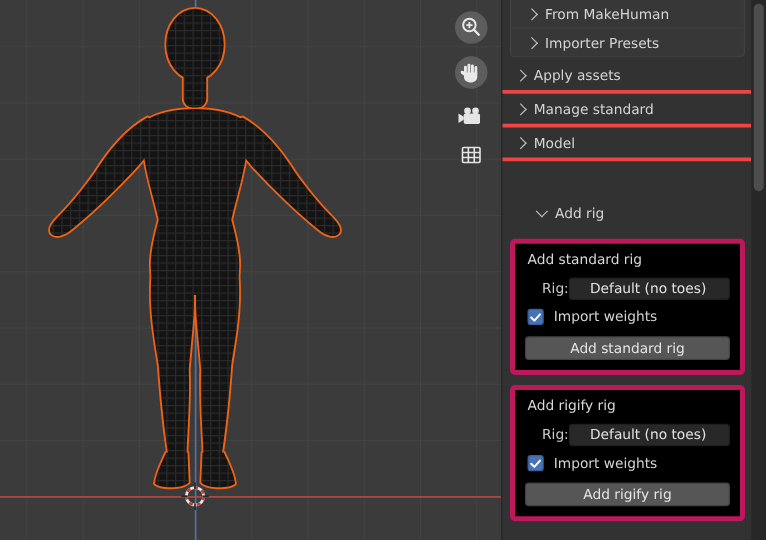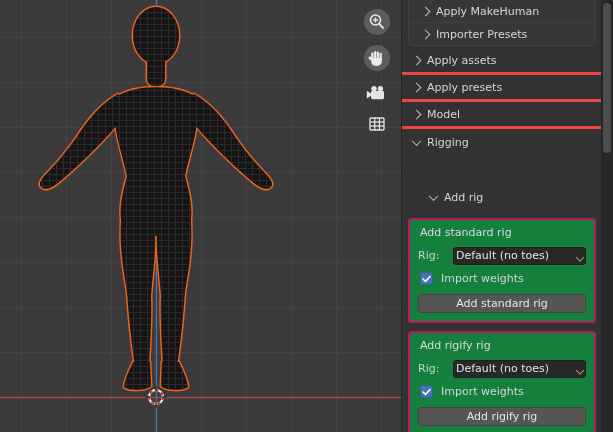--- a/index.html
+++ b/index.html
@@ -38,30 +38,30 @@
   .subrow:first-child{border-bottom:1px solid #404040;}
   .toprow{height:27px;padding-left:11px;border-bottom:3px solid #ef4444;box-sizing:border-box;}
   .toprow.noborder{border-bottom:none;}
   .addrig{height:26px;padding-left:28px;margin-top:28px;}
   .lbl{margin-left:7px;color:#d6d6d6;}
   .chev{display:inline-block;width:6px;height:6px;border-top:1.6px solid #bdbdbd;border-right:1.6px solid #bdbdbd;flex:0 0 auto;}
   .chev.right{transform:rotate(45deg);}
   .chev.down{transform:rotate(135deg) translate(-1px,1px);}
   
   .box{
-    margin:8px 5px 0 6px;background:#15803d;border:2px solid #be185d;border-radius:4px;
+    margin:8px 5px 0 6px;background:#000000;border:4px solid #be185d;border-radius:4px;
     padding:4px 8px 8px 8px;box-sizing:border-box;
   }
   .box.second{margin-top:8px;}
   .box-title{color:#dadada;padding:2px 0 7px 2px;}
   .prop-row{display:flex;align-items:center;height:19px;margin-bottom:7px;}
-  .plabel{width:35px;color:#cecece;flex:0 0 auto;}
+  .plabel{width:35px;color:#cecece;flex:0 0 auto;text-align:right;}
   .dropdown{
     flex:1;height:18px;background:#282828;border:1px solid #1e1e1e;border-radius:3px;
-    color:#e3e3e3;display:flex;align-items:center;padding:0 2px;box-sizing:border-box;cursor:pointer;
+    color:#e3e3e3;display:flex;align-items:center;padding:0 16px;box-sizing:border-box;cursor:pointer;
     white-space:nowrap;overflow:hidden;gap:25px;
   }
   .dd-chev{margin-left:auto;width:5px;height:5px;border-top:1.5px solid #9a9a9a;border-right:1.5px solid #9a9a9a;transform:rotate(135deg) translate(1px,-1px);flex:0 0 auto;}
   .check-row{display:flex;align-items:center;margin:1px 0 9px 2px;cursor:pointer;text-align:center;}
   .checkbox{
     width:13px;height:13px;background:#4772b3;border:1px solid #3a5f99;border-radius:2.5px;
     display:flex;align-items:center;justify-content:center;box-sizing:border-box;flex:0 0 auto;
   }
   .clabel{margin-left:8px;color:#d4d4d4;}
   .btn{
@@ -189,43 +189,39 @@
       </svg>
     </button>
   </div>
 </div>
 
 <div class="panel">
 
   <div class="subbox">
     <div class="row subrow">
       <span class="chev right"></span>
-      <span class="lbl">Apply MakeHuman</span>
+      <span class="lbl">From MakeHuman</span>
     </div>
     <div class="row subrow">
       <span class="chev right"></span>
       <span class="lbl">Importer Presets</span>
     </div>
   </div>
 
   <div class="row toprow">
     <span class="chev right"></span>
     <span class="lbl">Apply assets</span>
   </div>
   <div class="row toprow">
     <span class="chev right"></span>
-    <span class="lbl">Apply presets</span>
+    <span class="lbl">Manage standard</span>
   </div>
   <div class="row toprow">
     <span class="chev right"></span>
     <span class="lbl">Model</span>
-  </div>
-  <div class="row toprow noborder">
-    <span class="chev down"></span>
-    <span class="lbl">Rigging</span>
   </div>
   <div class="row addrig">
     <span class="chev down"></span>
     <span class="lbl">Add rig</span>
   </div>
 
   <div class="box">
     <div class="box-title">Add standard rig</div>
     <div class="prop-row">
       <span class="plabel">Rig:</span>

